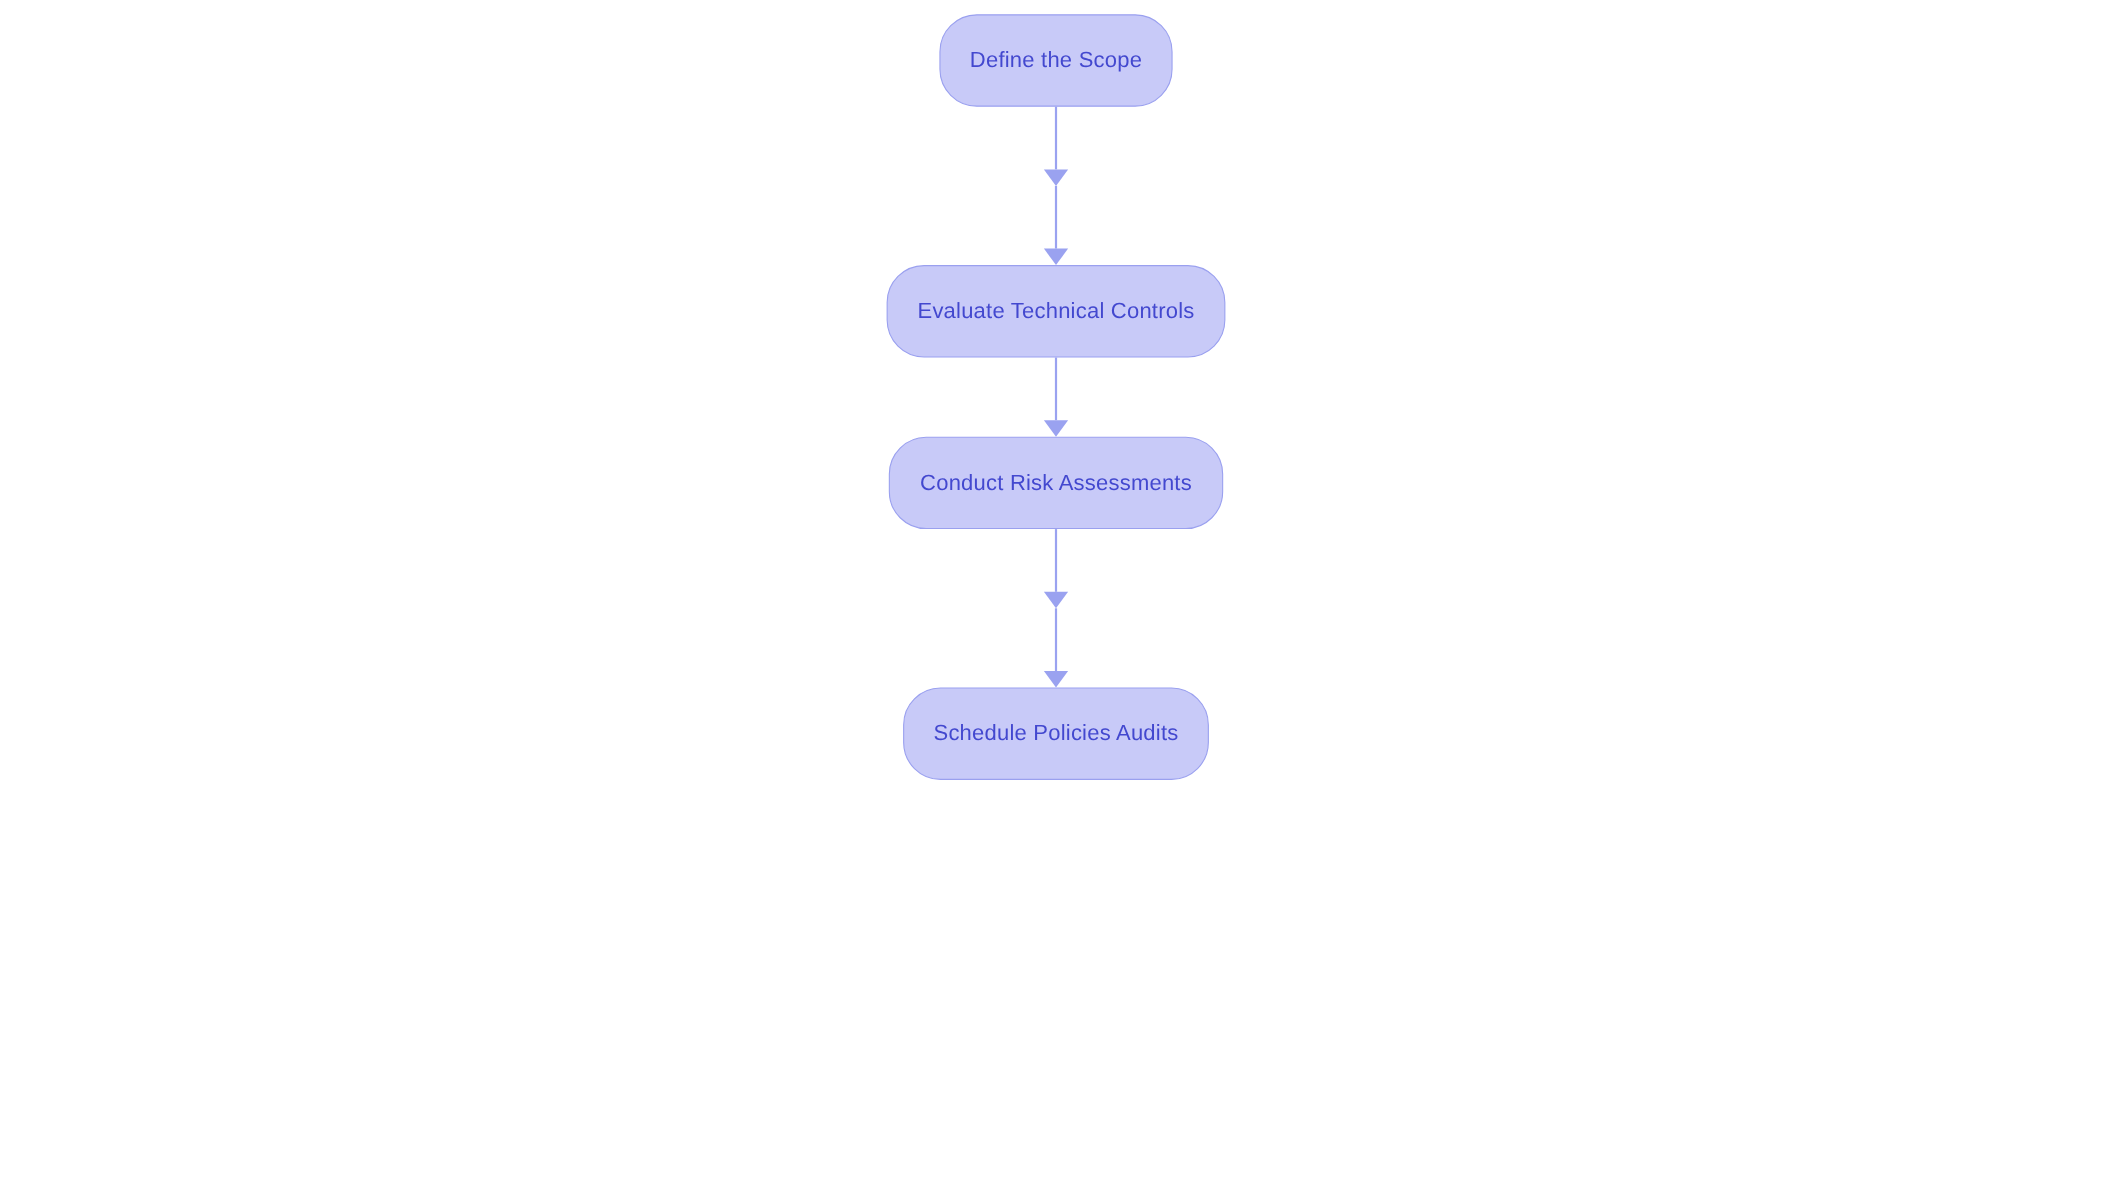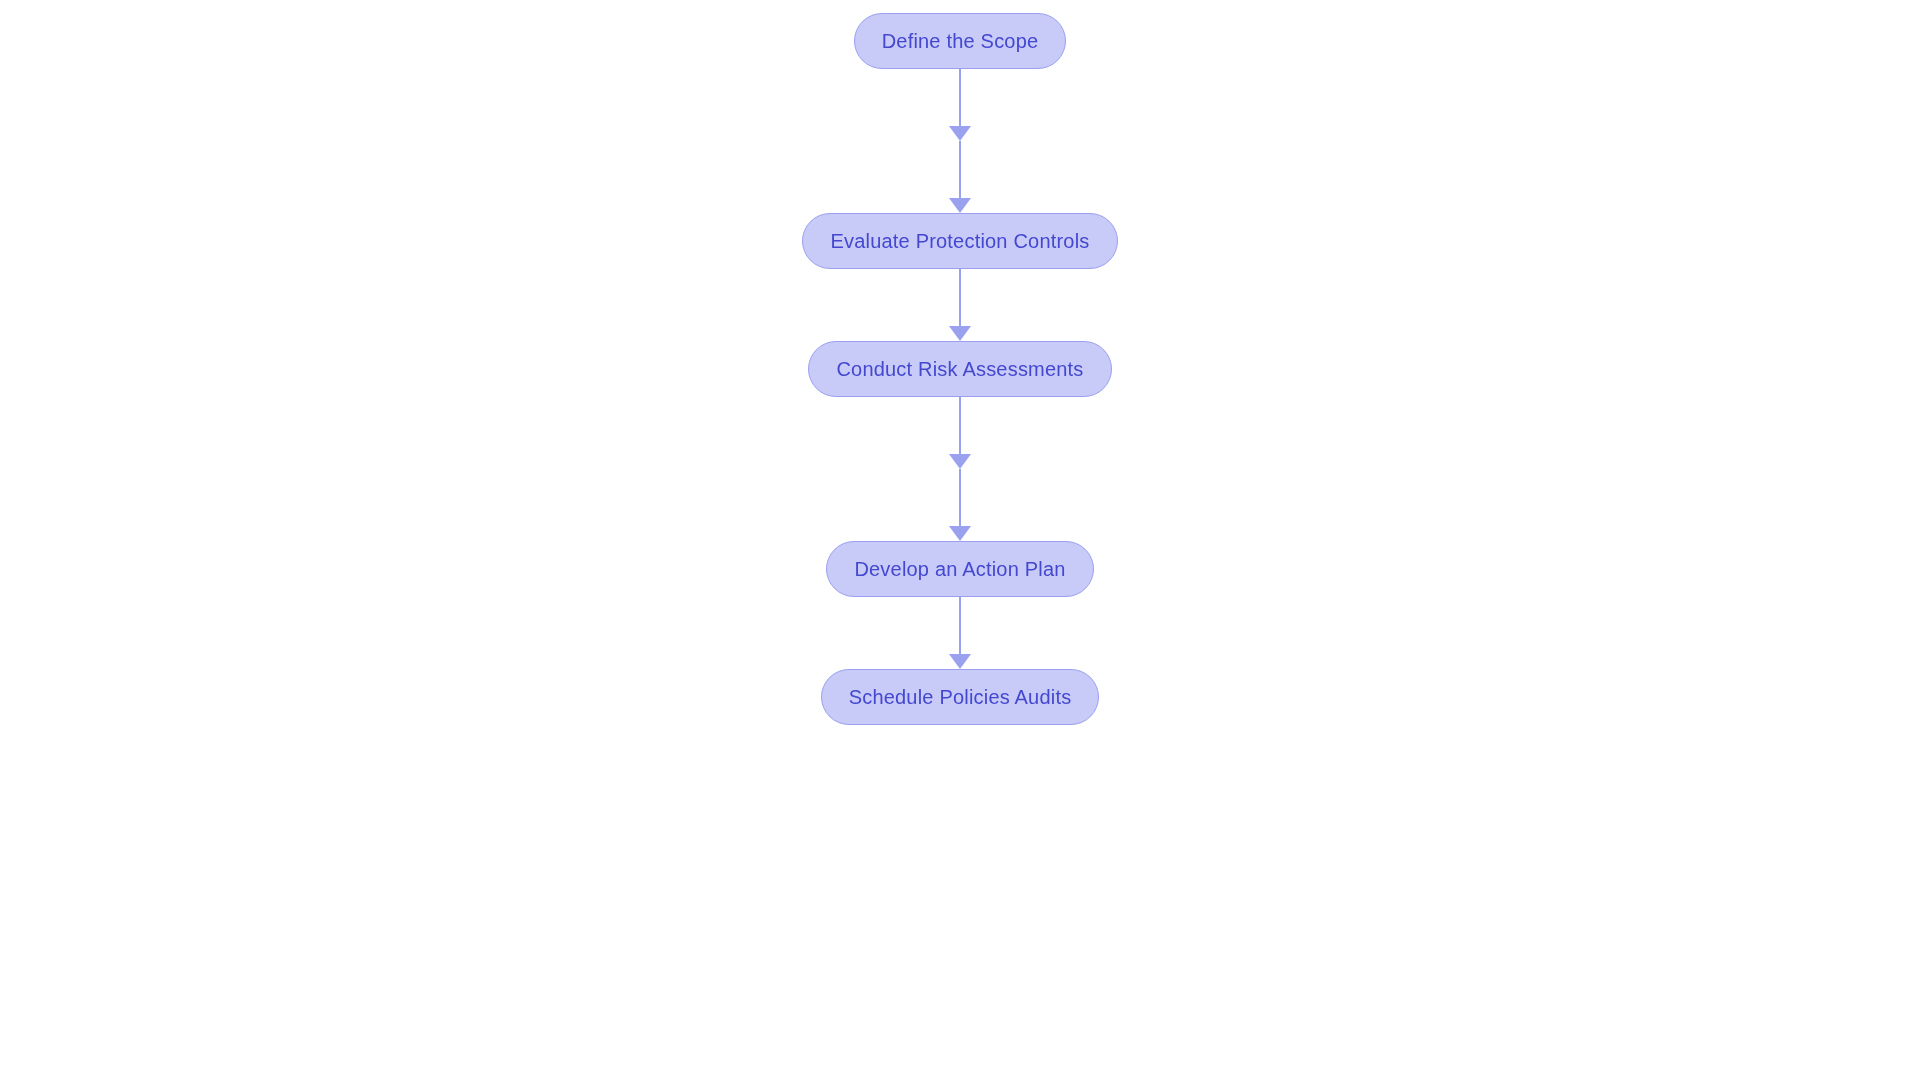--- a/index.html
+++ b/index.html
@@ -19,21 +19,21 @@
     display: flex;
     flex-direction: column;
     align-items: center;
   }
   .step {
     display: flex;
     flex-direction: column;
     align-items: center;
   }
   .node {
-    height: 56px;
+    height: 84px;
     box-sizing: border-box;
     padding: 16px 27px;
     border: 1.4px solid var(--node-border, #9aa0ef);
     background: var(--node-fill, #c8caf8);
     border-radius: 34px;
     display: flex;
     align-items: center;
     justify-content: flex-end;
   }
   .node-label {
@@ -80,21 +80,21 @@
 
   <div class="step">
     <div class="connector">
       <div class="line"></div>
       <div class="head"></div>
     </div>
   </div>
 
   <div class="step">
     <div class="node">
-      <span class="node-label">Evaluate Protection Controls</span>
+      <span class="node-label">Evaluate Technical Controls</span>
     </div>
     <div class="connector">
       <div class="line"></div>
       <div class="head"></div>
     </div>
   </div>
 
   <div class="step">
     <div class="node">
       <span class="node-label">Conduct Risk Assessments</span>
@@ -105,29 +105,20 @@
     </div>
   </div>
 
   <div class="step">
     <div class="connector">
       <div class="line"></div>
       <div class="head"></div>
     </div>
   </div>
 
-  <div class="step">
-    <div class="node">
-      <span class="node-label">Develop an Action Plan</span>
-    </div>
-    <div class="connector">
-      <div class="line"></div>
-      <div class="head"></div>
-    </div>
-  </div>
 
   <div class="step">
     <div class="node">
       <span class="node-label">Schedule Policies Audits</span>
     </div>
 
   </div>
 </div>
 
 </body></html>

